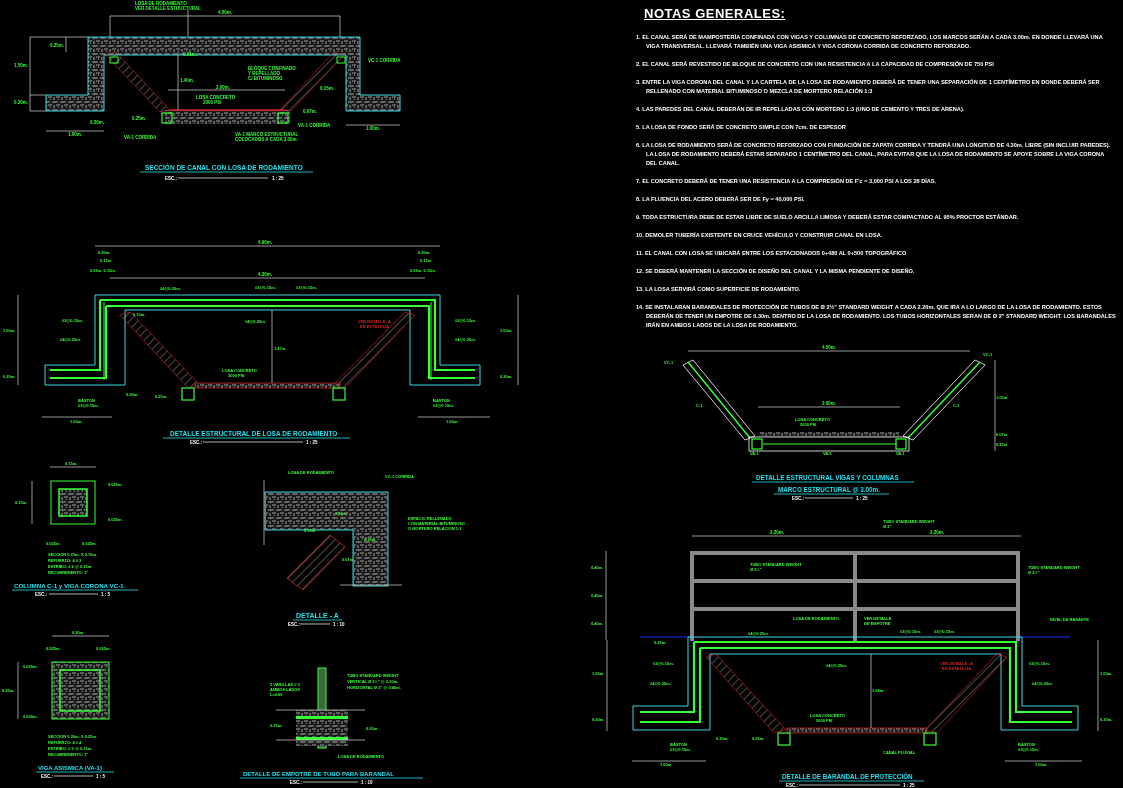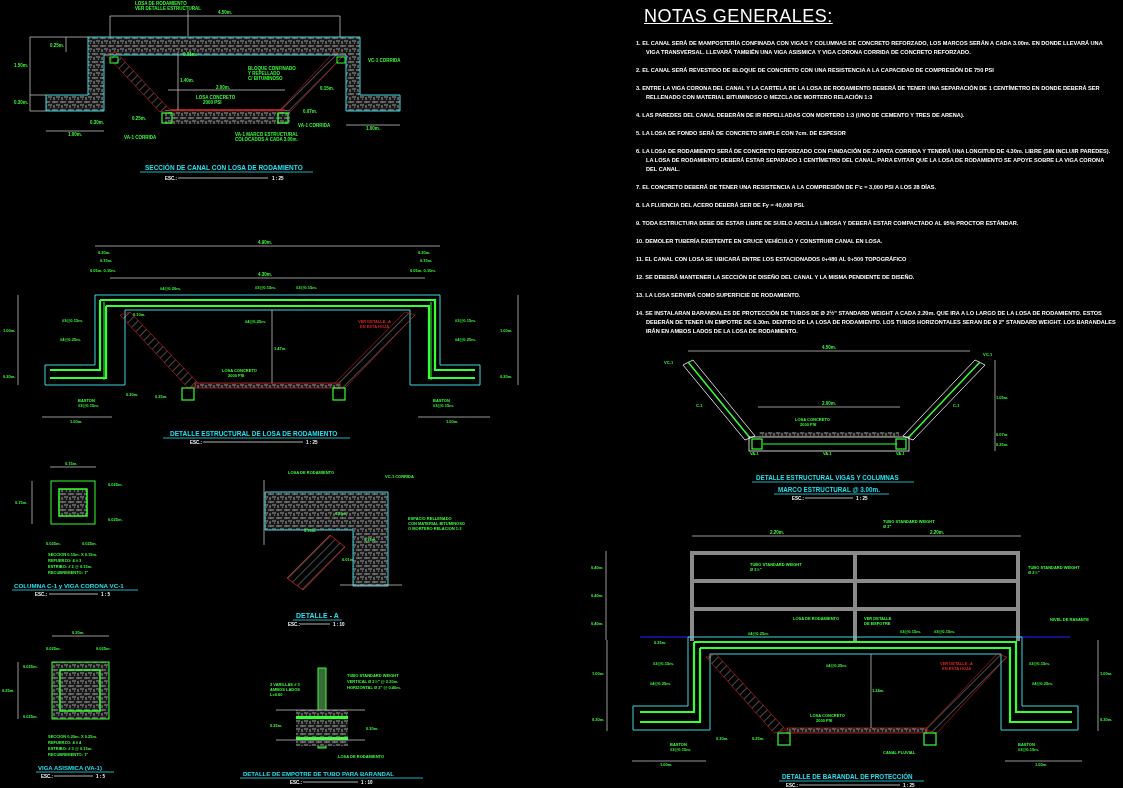--- a/index.html
+++ b/index.html
@@ -8,21 +8,21 @@
   .t-green{fill:#39ff39;font-family:"Liberation Sans",sans-serif;font-weight:bold;}
   .t-cyan{fill:#22e0ee;font-family:"Liberation Sans",sans-serif;font-weight:bold;}
   .t-white{fill:#ffffff;font-family:"Liberation Sans",sans-serif;font-weight:bold;}
   .dim{stroke:#bfbfbf;stroke-width:0.8;fill:none;}
   .cyan-l{stroke:#3fd8e0;stroke-width:1;fill:none;}
   .green-l{stroke:#35ff35;stroke-width:2.2;fill:none;}
   .green-thin{stroke:#35ff35;stroke-width:1;fill:none;}
   .grey-bar{fill:#8a8a8a;}
   .conc{fill:url(#concrete);stroke:#3fd8e0;stroke-width:1;}
   .notes{position:absolute;left:636px;top:6px;width:480px;color:#fff;}
-  .notes h2{margin:0 0 12px 8px;font-size:18px;font-weight:normal;text-decoration:underline;letter-spacing:0.5px;}
+  .notes h2{margin:0 0 12px 8px;font-size:13px;font-weight:bold;text-decoration:underline;letter-spacing:0.5px;}
   .note{font-size:5.6px;font-weight:bold;line-height:9px;margin:0 0 9px 0;padding-left:10px;text-indent:-10px;white-space:normal;}
 </style>
 </head>
 <body>
 
 <svg id="canvas" viewBox="0 0 1123 788" xmlns="http://www.w3.org/2000/svg">
   <defs>
     <pattern id="concrete" width="8" height="8" patternUnits="userSpaceOnUse">
       <rect width="8" height="8" fill="#1a1a1a"></rect>
       <path d="M0 1h2M3 0v2M5 3h2M1 5v2M4 6h3M6 1v1M2 3h1M7 5v2" stroke="#9a9a9a" stroke-width="1"></path>

